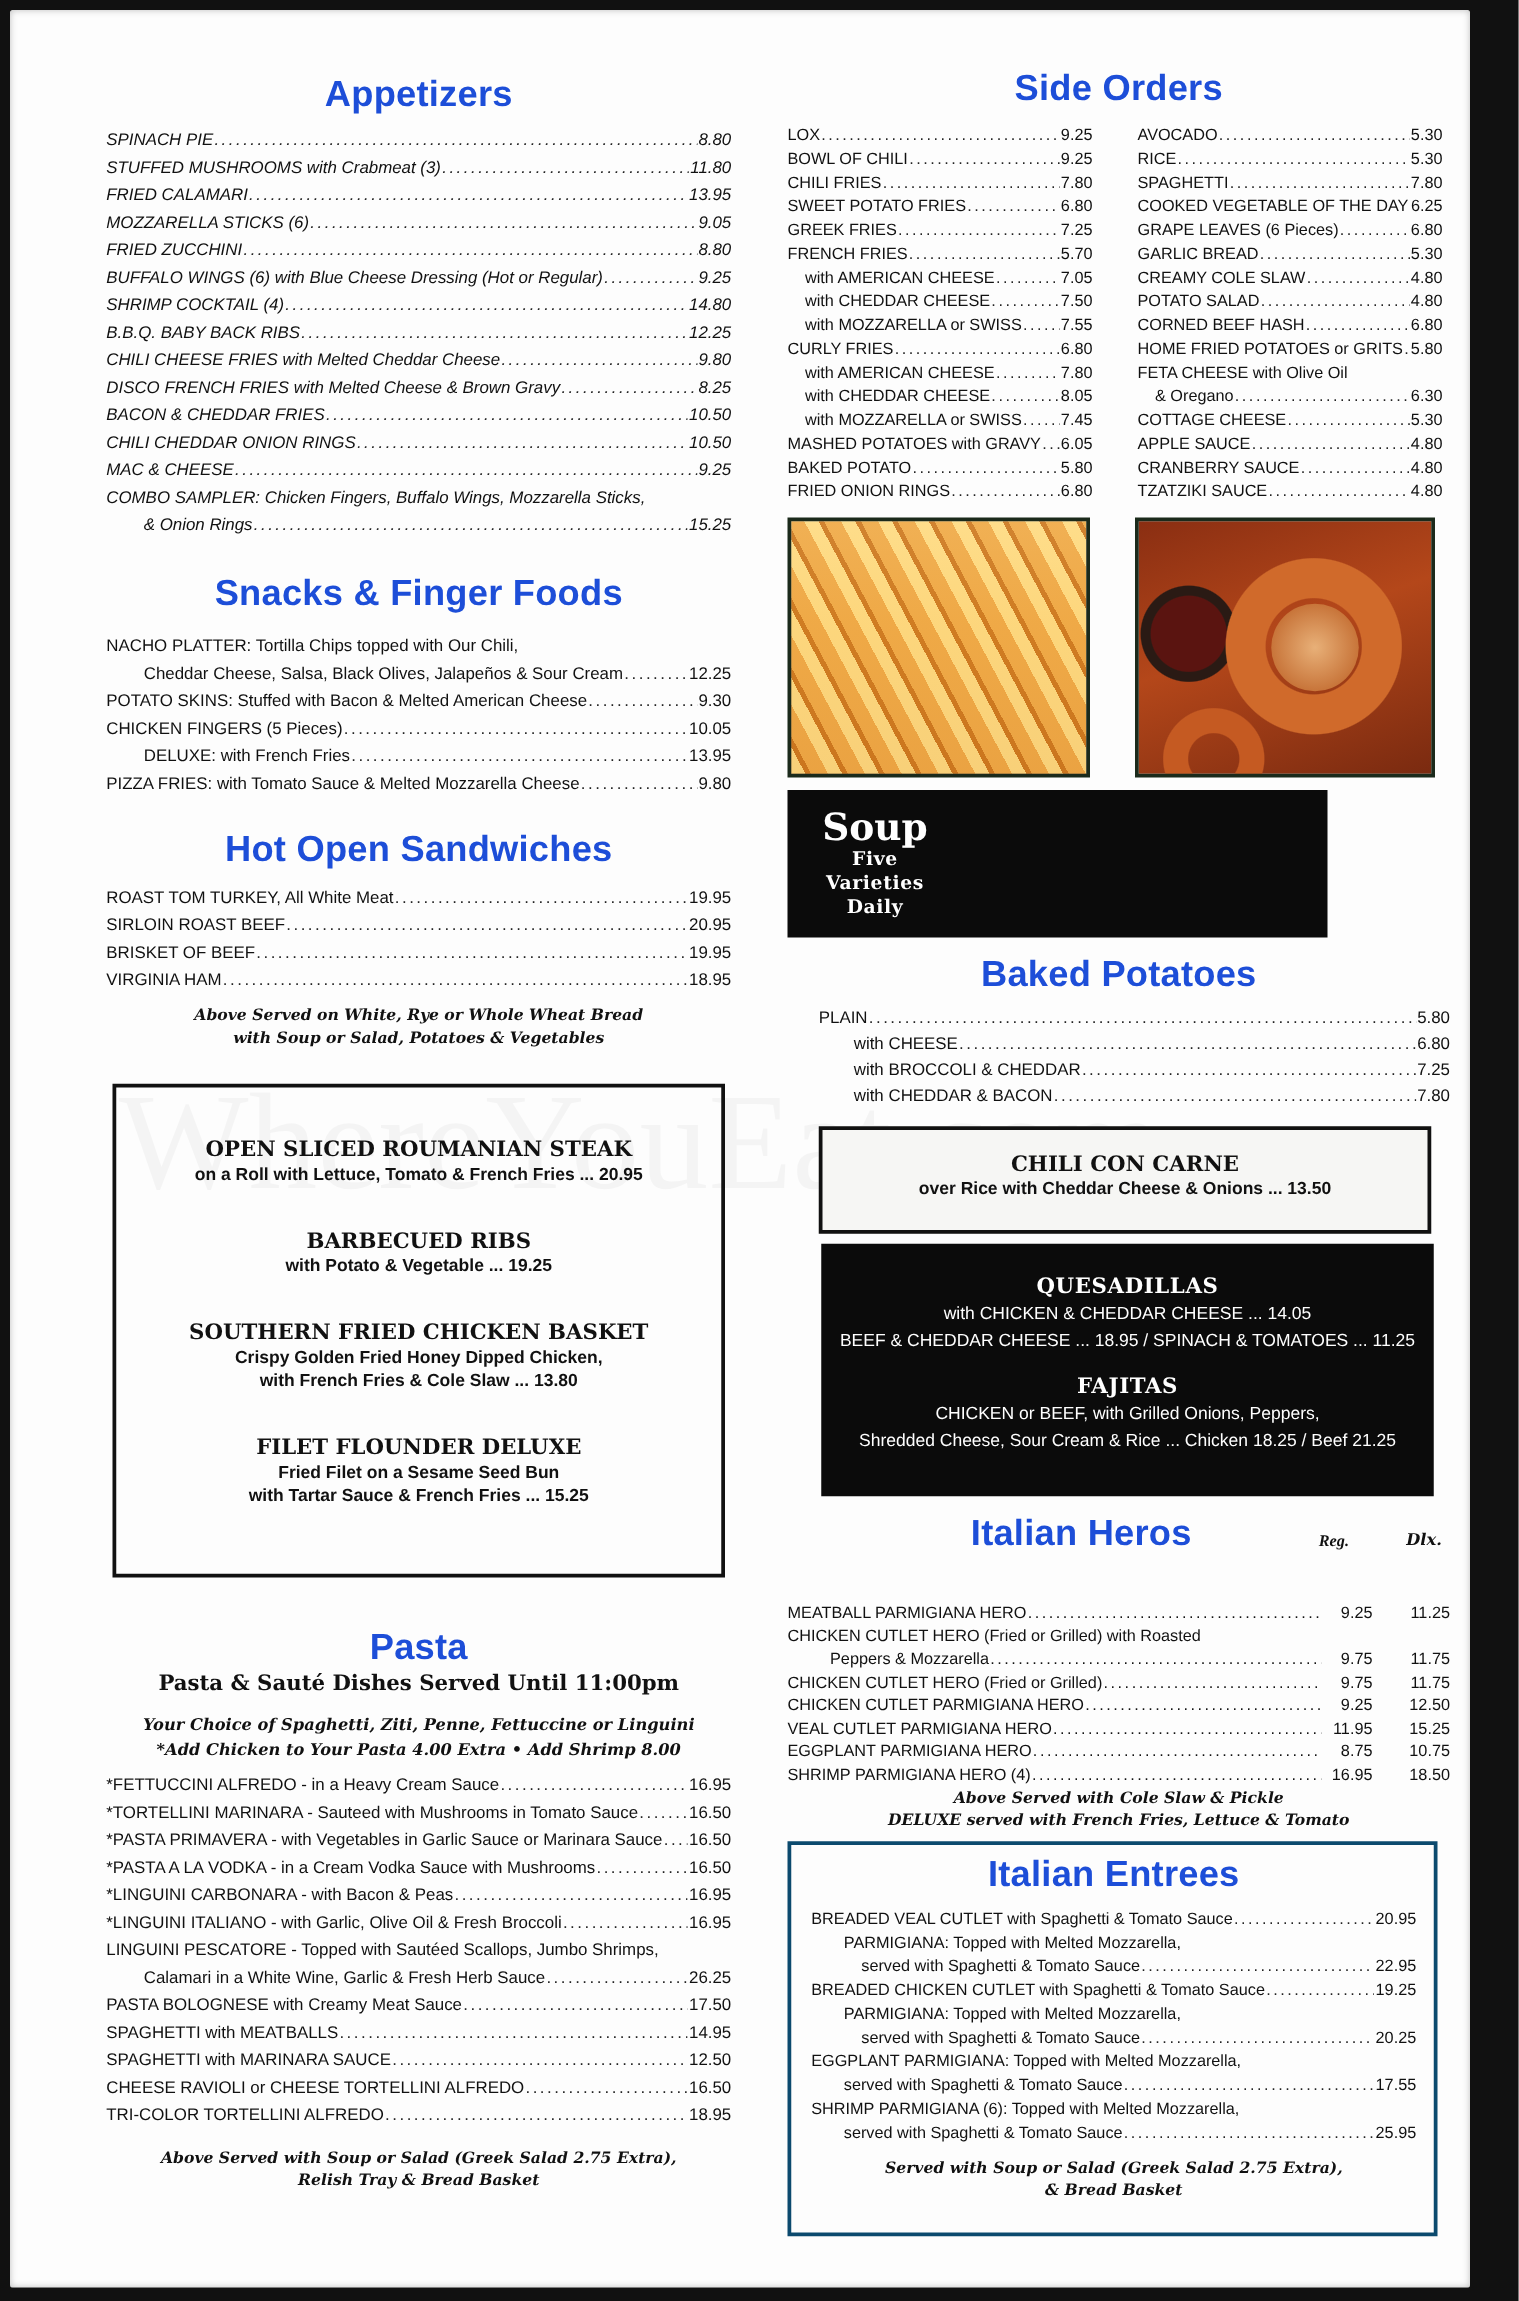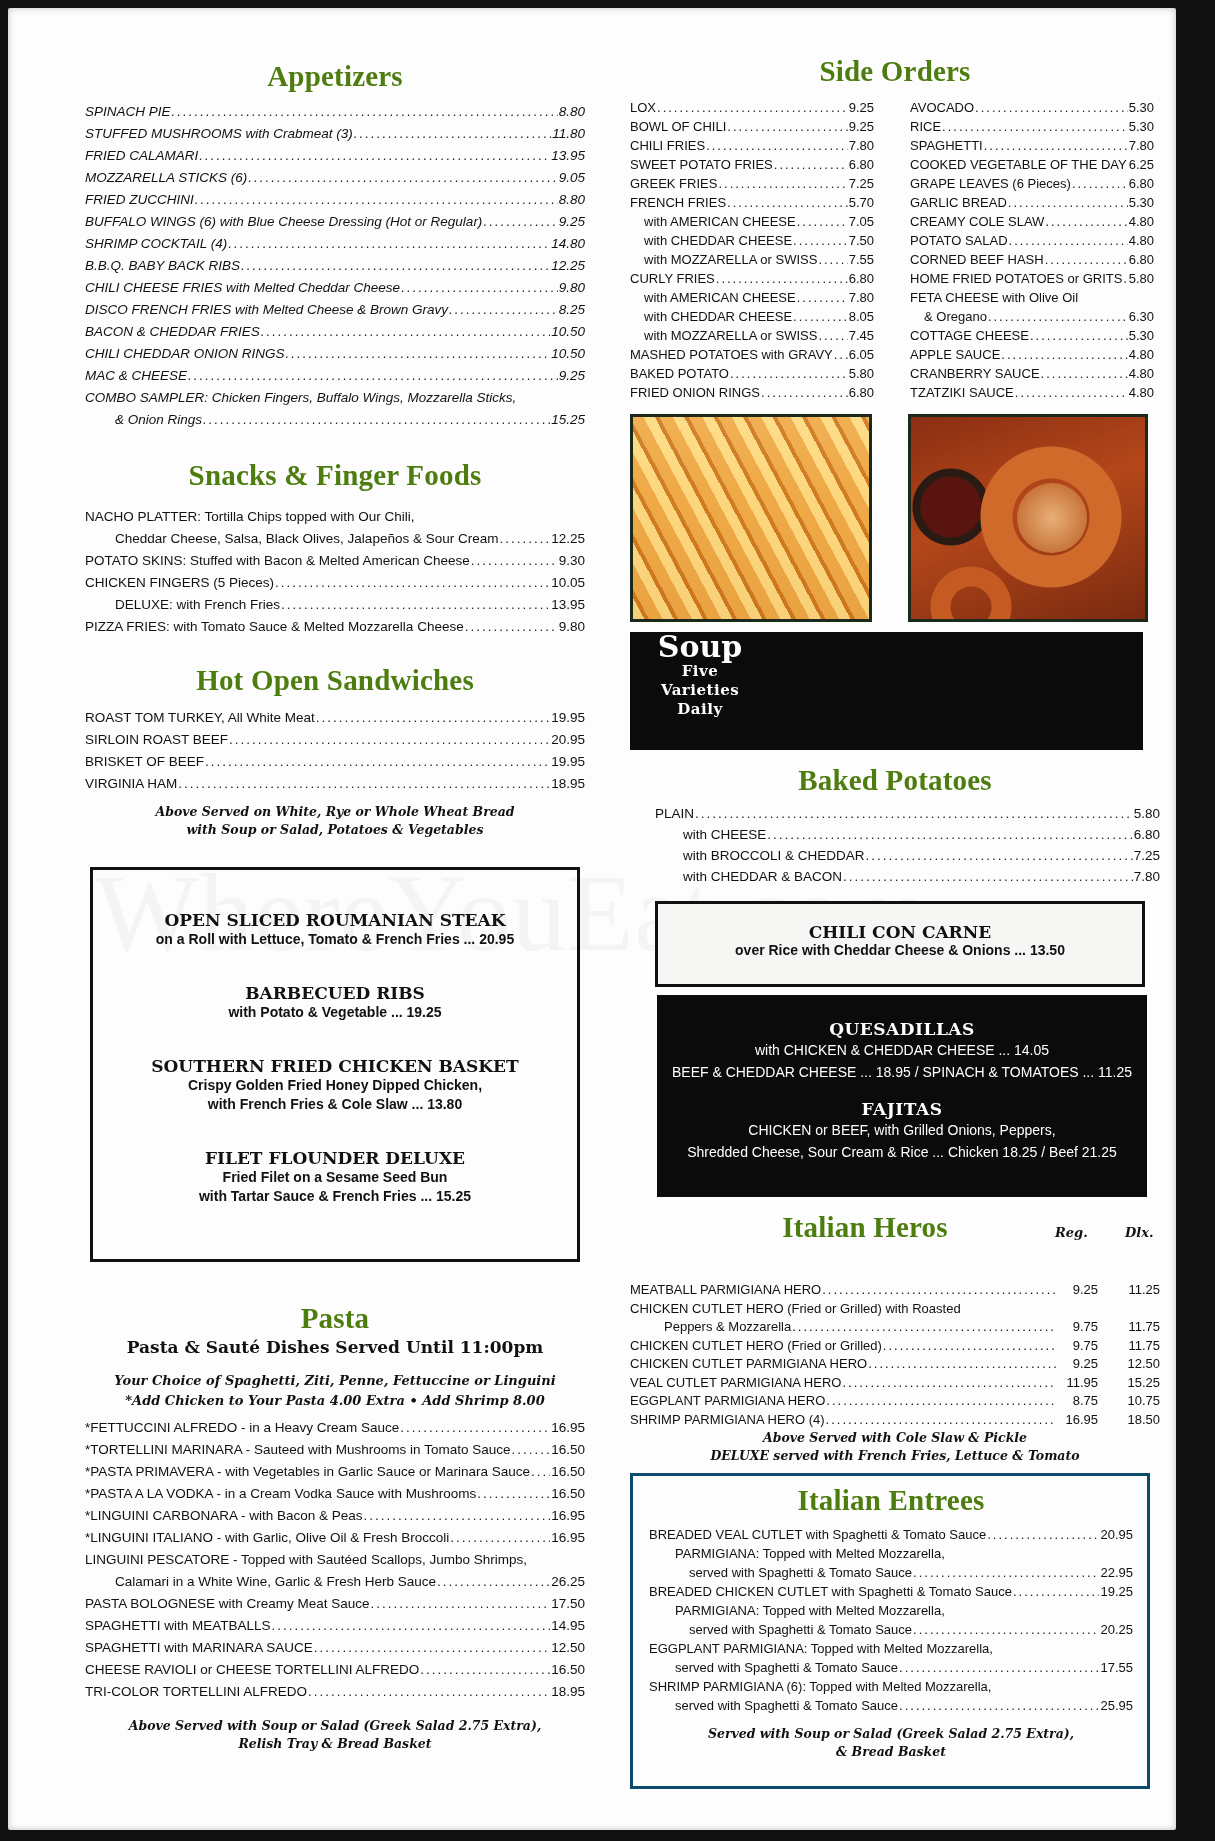--- a/index.html
+++ b/index.html
@@ -10,22 +10,22 @@
   .paper {
     position: absolute; left: 8px; top: 8px; width: 1168px; height: 1822px;
     background: #fdfdfd; border-radius: 2px;
     box-shadow: inset 0 0 6px rgba(0,0,0,0.25);
   }
   .col { position: absolute; }
   .left-col { left: 85px; top: 60px; width: 500px; }
   .right-col { left: 630px; top: 55px; width: 530px; }
 
   h2.section-title {
-    font-family: Liberation Serif, serif; font-weight: bold;
-    font-size: 29px; text-align: center; letter-spacing: 0.2px; color: #4d7c0f;
+    font-family: Liberation Sans, sans-serif; font-weight: bold;
+    font-size: 29px; text-align: center; letter-spacing: 0.2px; color: #1d4ed8;
   }
   .item-list { font-family: "Liberation Sans", sans-serif; font-size: 13.5px; line-height: 22px; }
   .item { display: flex; align-items: baseline; white-space: nowrap; }
   .item .name { flex: 0 0 auto; }
   .item .dots { flex: 1 1 auto; overflow: hidden; margin: 0 1px; letter-spacing: 2px; color: #222; }
   .item .dots::before { content: "................................................................................................................................................................................."; }
   .item .price { flex: 0 0 auto; }
   .item.indent { padding-left: 30px; }
   .item.indent2 { padding-left: 44px; }
   .desc-line { white-space: nowrap; }
@@ -76,22 +76,22 @@
       radial-gradient(circle at 40px 90px, #5a1410 0 30px, #2a1a14 31px 38px, transparent 39px),
       radial-gradient(circle at 60px 190px, transparent 0 20px, #c55a22 21px 40px, transparent 41px),
       linear-gradient(160deg, #8a2e12 0%, #b4471a 45%, #7a2a10 100%);
   }
   .photo.rings .ring-center {
     position: absolute; left: 106px; top: 66px; width: 70px; height: 70px; border-radius: 50%;
     background: radial-gradient(circle, #e8b078 0%, #c8753a 70%);
   }
 
   .soup-box {
-    margin-top: 10px; width: 513px; height: 118px; background: #0b0b0b; color: #fff;
-    display: flex; align-items: flex-start;
+    margin-top: 10px; width: 432px; height: 118px; background: #0b0b0b; color: #fff;
+    display: flex; align-items: center;
   }
   .soup-left { width: 140px; text-align: center; font-family: "DejaVu Serif", serif; font-weight: bold; }
   .soup-left .big { font-size: 30px; line-height: 30px; }
   .soup-left .small { font-size: 15px; line-height: 19px; letter-spacing: 0.5px; }
   .soup-right { flex: 1; text-align: center; font-size: 14px; line-height: 22px; padding-right: 20px; }
 
   .baked { margin-top: 14px; }
   .baked .item-list { margin-top: 6px; font-size: 13.5px; line-height: 21px; padding-left: 25px; }
   .baked .item.indent { padding-left: 28px; }
 
@@ -107,21 +107,21 @@
     text-align: center; padding-top: 24px;
   }
   .quesa-box .sp-title { font-family: "DejaVu Serif", serif; font-weight: bold; font-size: 17px; letter-spacing: 0.5px; }
   .quesa-box .sp-desc { font-size: 14px; line-height: 22px; }
   .quesa-box .gap { height: 16px; }
 
   .heros { margin-top: 14px; }
   .heros .hero-header { position: relative; height: 36px; }
   .heros .hero-header h2 { position: absolute; left: 0; width: 470px; }
   .heros .col-head { position: absolute; top: 14px; font-family: "DejaVu Serif", serif; font-style: italic; font-weight: bold; font-size: 13px; }
-  .heros .col-head.reg { left: 425px; }
+  .heros .col-head.reg { left: 425px; font-family: Liberation Serif, serif; }
   .heros .col-head.dlx { left: 495px; }
   .heros .item-list { font-size: 13px; line-height: 18.5px; margin-top: 34px; }
   .hero-row { display: flex; align-items: baseline; white-space: nowrap; }
   .hero-row .name { flex: 0 0 auto; }
   .hero-row .dots { flex: 1 1 auto; overflow: hidden; letter-spacing: 2px; margin: 0 1px; }
   .hero-row .dots::before { content: "................................................................................................................................................................................."; }
   .hero-row .reg { width: 40px; text-align: right; flex: 0 0 auto; }
   .hero-row .dlx { width: 62px; text-align: right; flex: 0 0 auto; }
   .hero-row.indent .name { padding-left: 34px; }
   .heros .note { margin-top: 0; }

